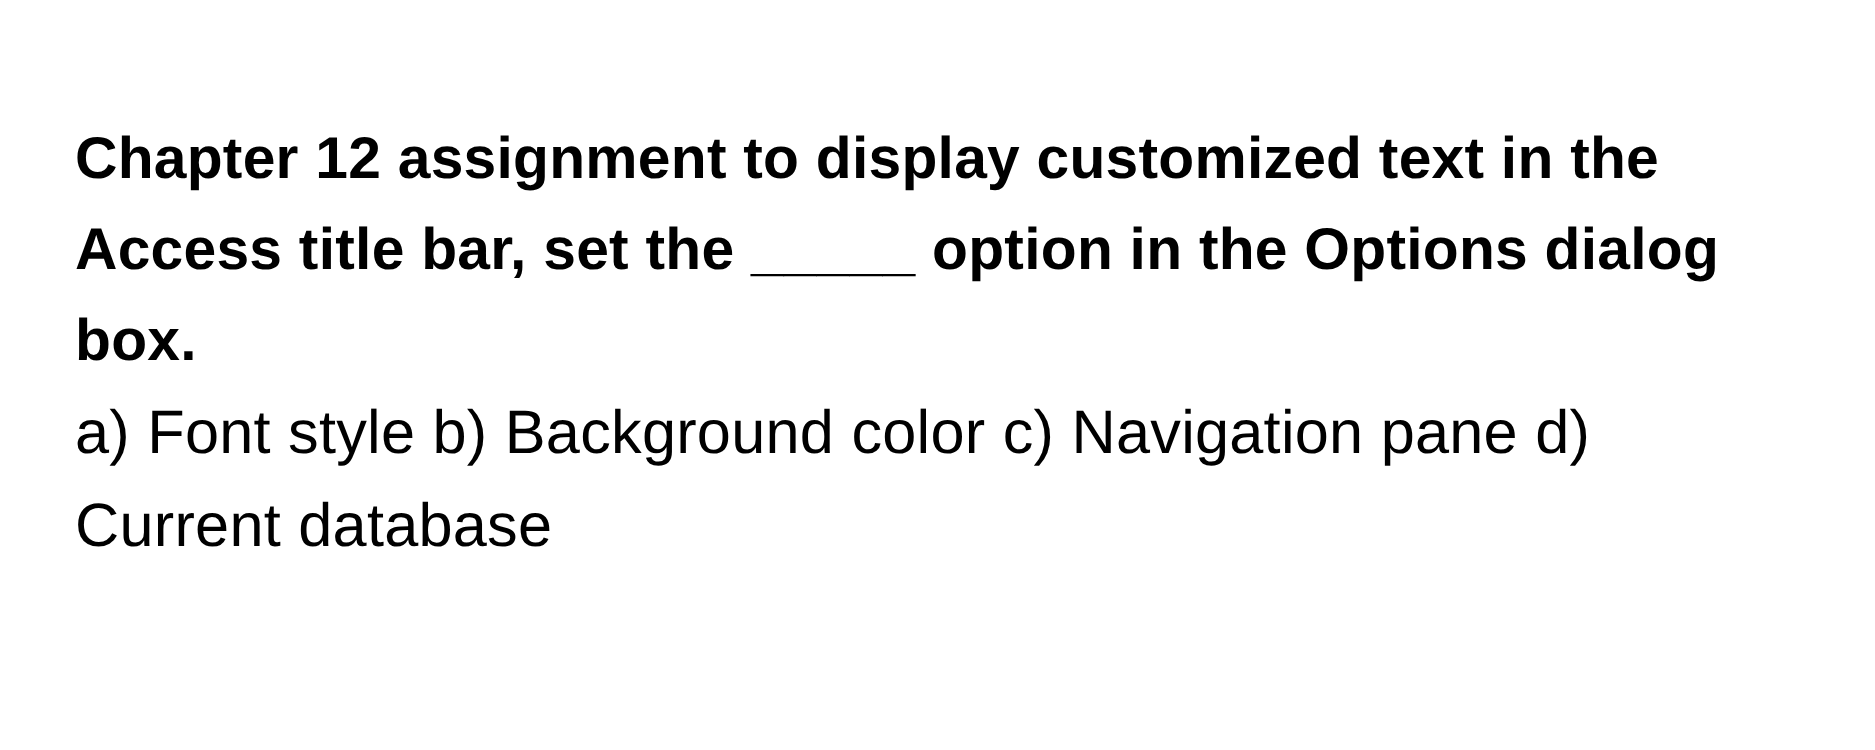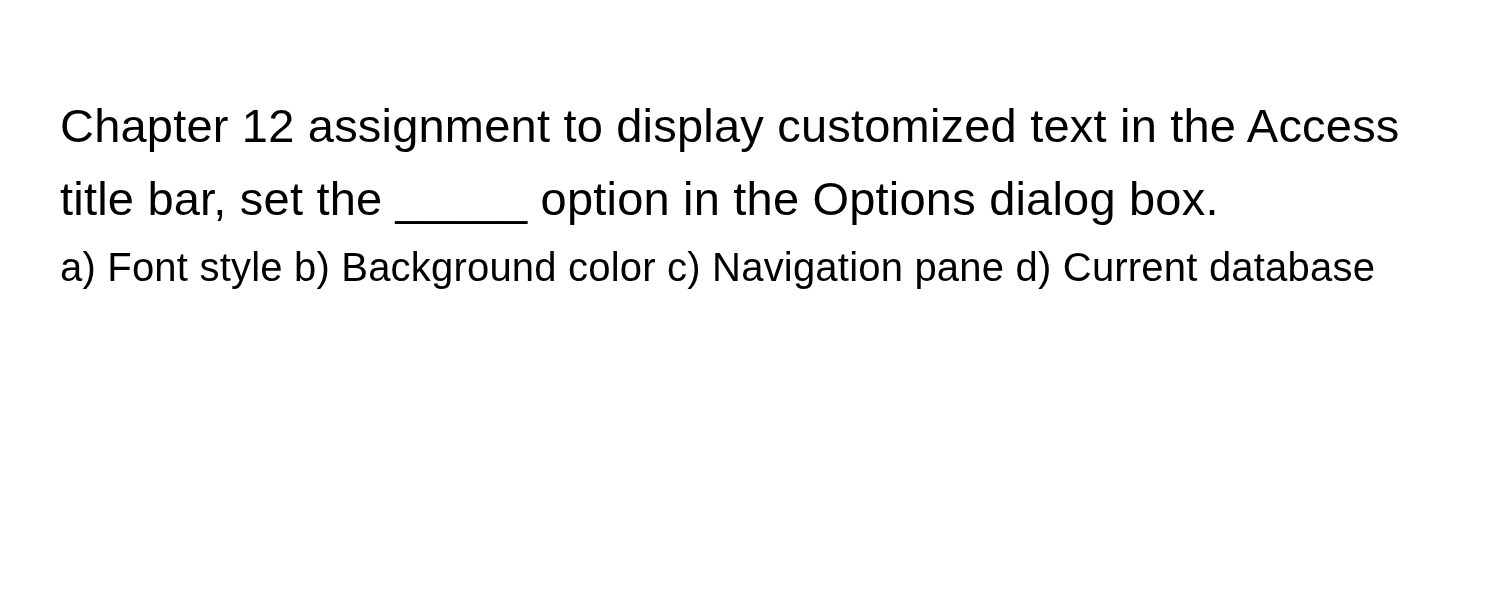--- a/index.html
+++ b/index.html
@@ -12,25 +12,25 @@
       height: 600px;
       background: #ffffff;
       font-family: -apple-system, BlinkMacSystemFont, "Segoe UI", Helvetica, Arial, sans-serif;
       padding: 90px 60px 60px 60px;
       display: block;
     }
     .question-text {
       font-size: 47px;
       line-height: 1.55;
       color: #000000;
-      font-weight: 400;
+      font-weight: 700;
       letter-spacing: 0.2px;
     }
     .options-text {
-      font-size: 40px;
+      font-size: 49px;
       line-height: 1.55;
       color: #000000;
       font-weight: 400;
       letter-spacing: 0.2px;
     }
   </style>
 </head>
 <body>
 
 <div class="question-text">Chapter 12 assignment to display customized text in the Access title bar, set the _____ option in the Options dialog box.</div>

